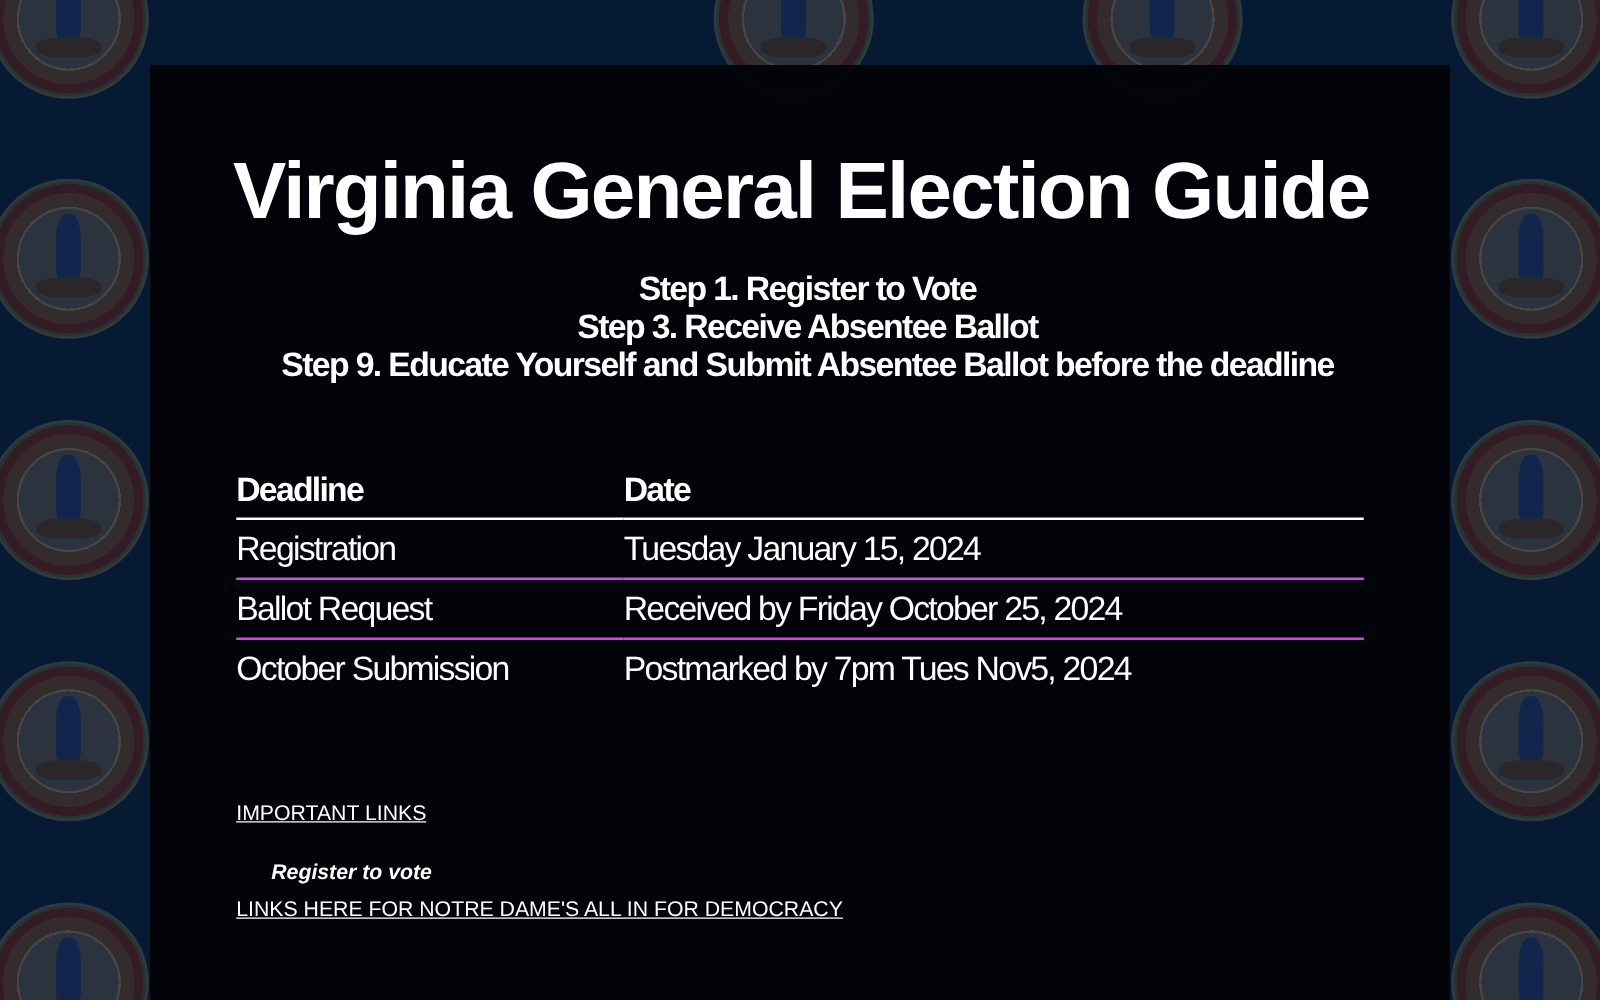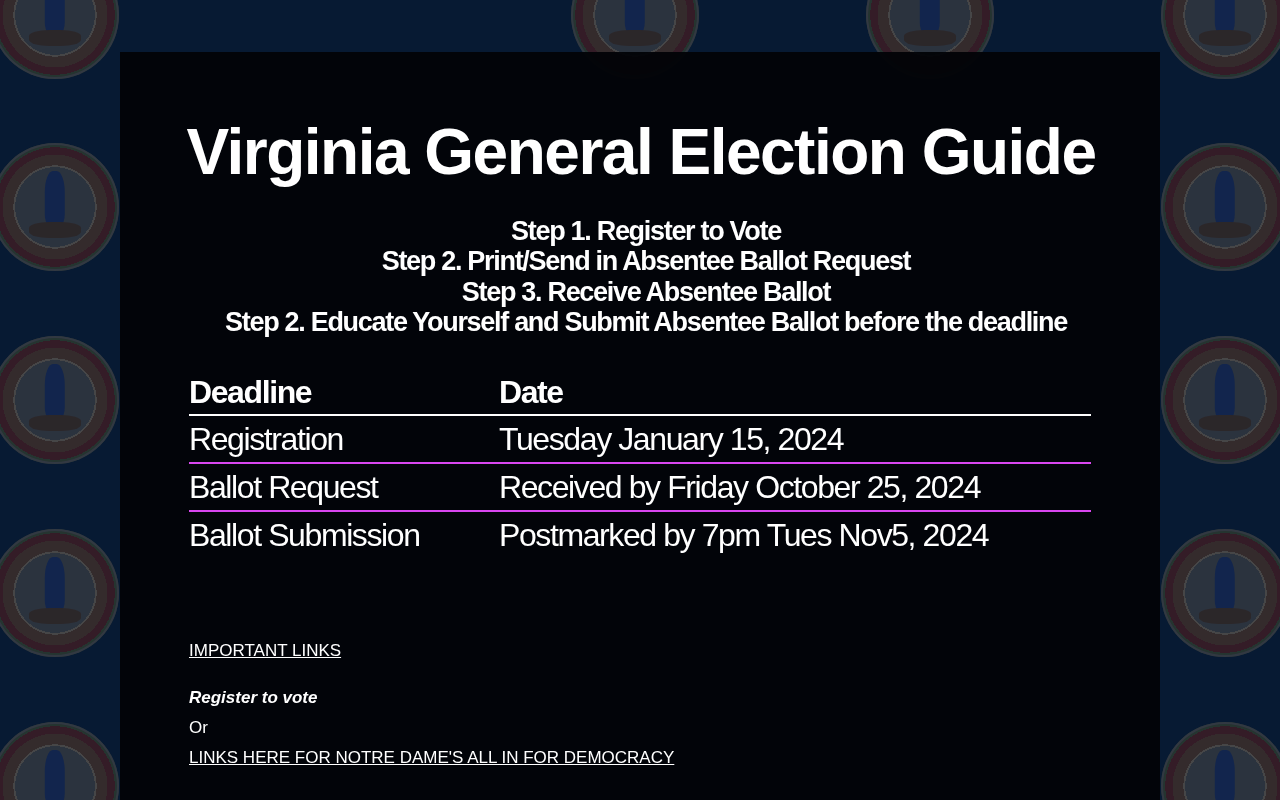--- a/index.html
+++ b/index.html
@@ -31,30 +31,30 @@
   h1 {
     position:absolute; left:2px; right:0; top:112px; margin:0; text-align:center;
     font-size:64px; font-weight:700; letter-spacing:-1.5px; line-height:80px;
   }
   .steps {
     position:absolute; left:0; right:0; top:216px; text-align:center;
     font-size:27px; font-weight:700; line-height:30.3px; letter-spacing:-1.3px;margin-left:12px;
   }
   table.deadlines {
     position:absolute; left:189px; top:370px; width:902px; border-collapse:collapse;
-    font-size:32px; letter-spacing:-1.4px;
+    font-size:27px; letter-spacing:-1.4px;
   }
   table.deadlines th, table.deadlines td { text-align:left; padding:0; height:46px; vertical-align:middle; }
   table.deadlines th { font-weight:700; height:44px; border-bottom:2px solid #fff; }
   table.deadlines td { border-bottom:2px solid #d946ef; }
   table.deadlines tr:last-child td { border-bottom:none; }
   table.deadlines .c1 { width:310px; }
   .links { position:absolute; left:189px; top:636px; font-size:17px; line-height:30px; }
   .links a { color:#fff; }
-  .links .em { font-weight:700; font-style:italic; }
+  .links .em { font-weight:700; font-style:italic;margin-left:28px; }
   .gap { height:17px; }
 </style>
 </head>
 <body>
 
 <div class="bg">
   <div class="seal" style="left:-9px;top:-49px"></div>
   <div class="seal" style="left:-9px;top:143px"></div>
   <div class="seal" style="left:-9px;top:336px"></div>
   <div class="seal" style="left:-9px;top:529px"></div>
@@ -67,47 +67,45 @@
   <div class="seal" style="left:1161px;top:529px"></div>
   <div class="seal" style="left:1161px;top:722px"></div>
 </div>
 
 <div class="panel"></div>
 
 <h1>Virginia General Election Guide</h1>
 
 <div class="steps">
   <div>Step 1. Register to Vote</div>
-  <div>Step 2. Print/Send in Absentee Ballot Request</div>
   <div>Step 3. Receive Absentee Ballot</div>
-  <div>Step 2. Educate Yourself and Submit Absentee Ballot before the deadline</div>
+  <div>Step 9. Educate Yourself and Submit Absentee Ballot before the deadline</div>
 </div>
 
 <table class="deadlines">
   <thead>
     <tr>
       <th class="c1">Deadline</th>
       <th>Date</th>
     </tr>
   </thead>
   <tbody>
     <tr>
       <td class="c1">Registration</td>
       <td>Tuesday January 15, 2024</td>
     </tr>
     <tr>
       <td class="c1">Ballot Request</td>
       <td>Received by Friday October 25, 2024</td>
     </tr>
     <tr>
-      <td class="c1">Ballot Submission</td>
+      <td class="c1">October Submission</td>
       <td>Postmarked by 7pm Tues Nov5, 2024</td>
     </tr>
   </tbody>
 </table>
 
 <div class="links">
   <div><a href="#">IMPORTANT LINKS</a></div>
   <div class="gap"></div>
   <div class="em">Register to vote</div>
-  <div>Or</div>
   <div><a href="#">LINKS HERE FOR NOTRE DAME'S ALL IN FOR DEMOCRACY</a></div>
 </div>
 
 </body></html>

